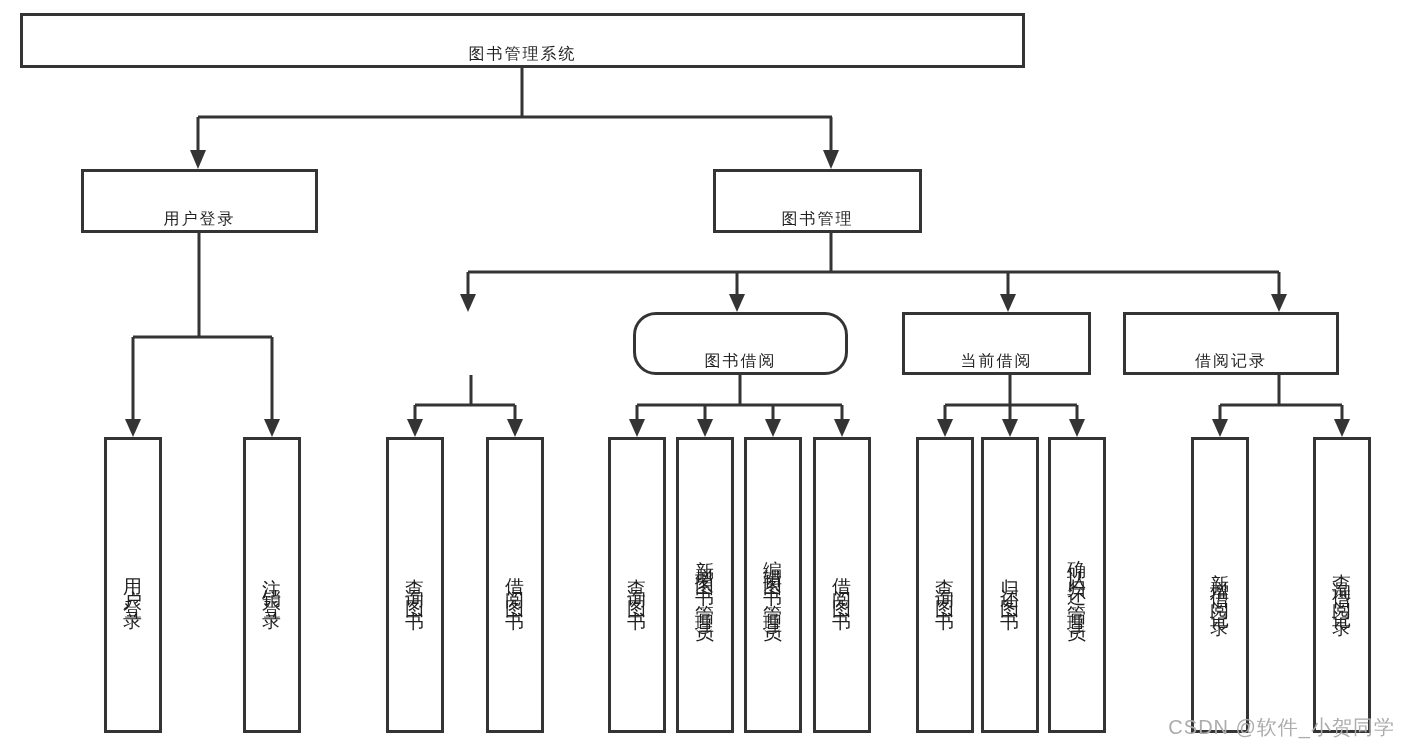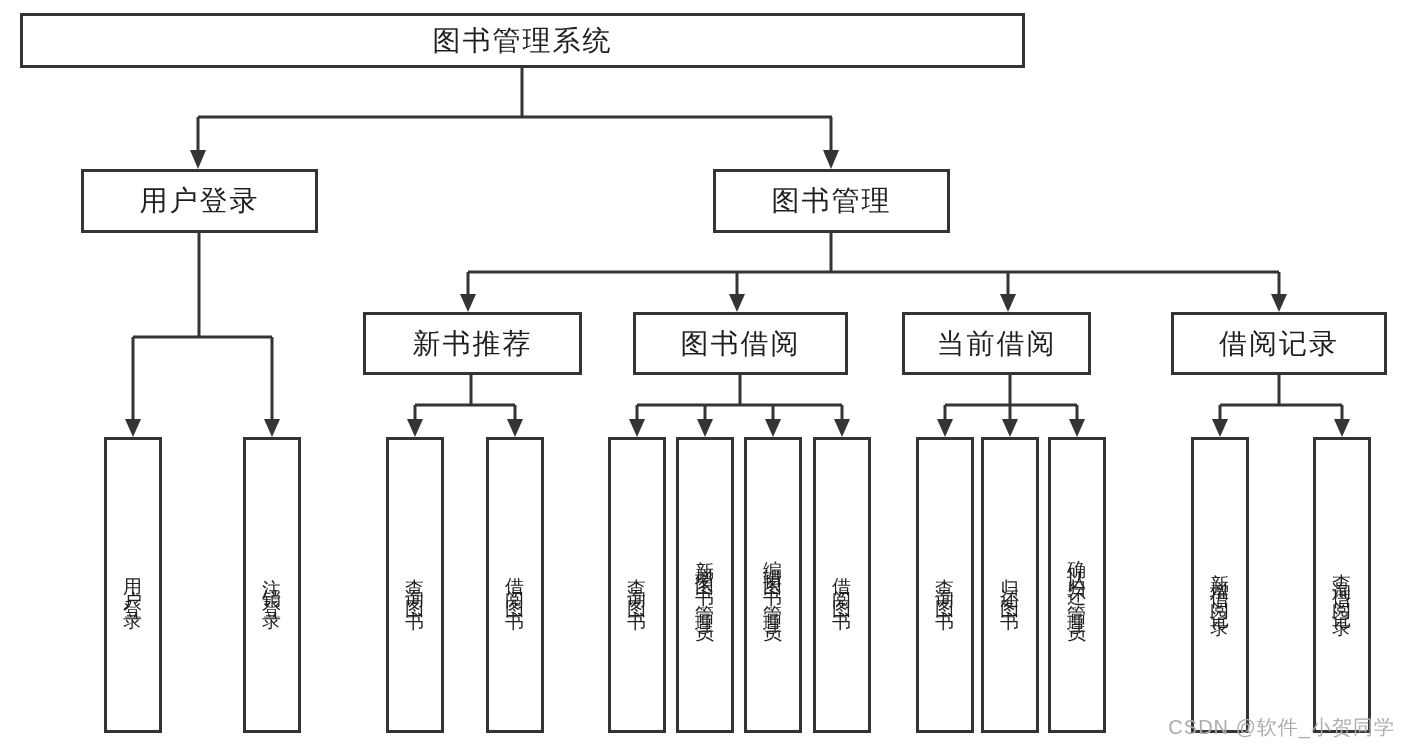--- a/index.html
+++ b/index.html
@@ -14,29 +14,29 @@
   .node{
     position:absolute;
     box-sizing:border-box;
     border:3px solid #343434;
     background:#ffffff;
     display:flex;
     align-items:center;
     justify-content:center;
     color:#1f1f1f;
   }
-  .node.h{font-size:28px;letter-spacing:2px;}
+  .node.h{font-size:16px;letter-spacing:2px;align-items:flex-end;}
   .root{left:20px;top:13px;width:1005px;height:55px;}
   .lvl2-a{left:81px;top:169px;width:237px;height:64px;}
-  .lvl2-b{left:713px;top:169px;width:237px;height:64px;}
+  .lvl2-b{left:713px;top:169px;width:209px;height:64px;}
   .lvl3{top:312px;height:63px;}
   .lvl3-a{left:363px;width:219px;}
-  .lvl3-b{left:633px;width:215px;}
+  .lvl3-b{left:633px;width:215px;border-radius:23px;}
   .lvl3-c{left:902px;width:189px;}
-  .lvl3-d{left:1171px;width:216px;}
+  .lvl3-d{left:1123px;width:216px;}
   .leaf{top:437px;width:58px;height:296px;font-size:19px;}
   .leaf .vtext{
     writing-mode:vertical-rl;
     text-orientation:mixed;
     letter-spacing:11px;
     line-height:1;
     white-space:nowrap;
   }
   .leaf.dense .vtext{letter-spacing:9px;font-size:19px;}
   .watermark{
@@ -104,23 +104,20 @@
     <span>图书管理系统</span>
   </div>
 
   <div class="node h lvl2-a">
     <span>用户登录</span>
   </div>
   <div class="node h lvl2-b">
     <span>图书管理</span>
   </div>
 
-  <div class="node h lvl3 lvl3-a">
-    <span>新书推荐</span>
-  </div>
   <div class="node h lvl3 lvl3-b">
     <span>图书借阅</span>
   </div>
   <div class="node h lvl3 lvl3-c">
     <span>当前借阅</span>
   </div>
   <div class="node h lvl3 lvl3-d">
     <span>借阅记录</span>
   </div>
 

